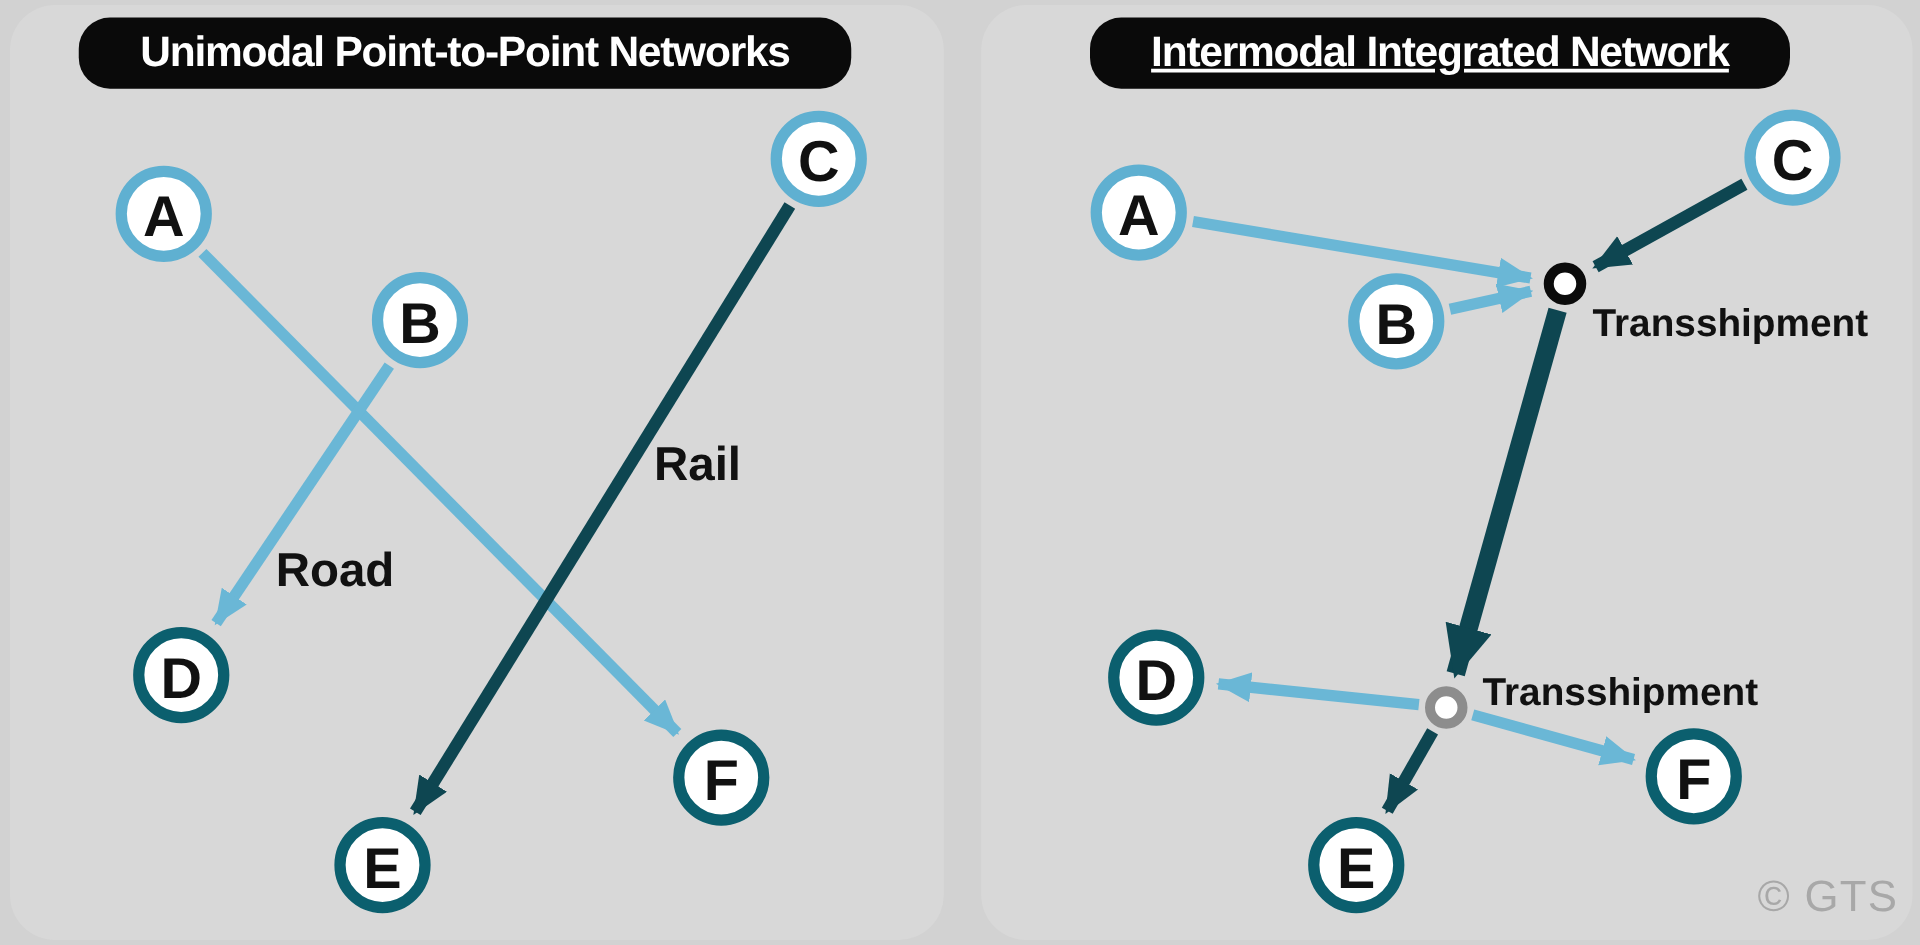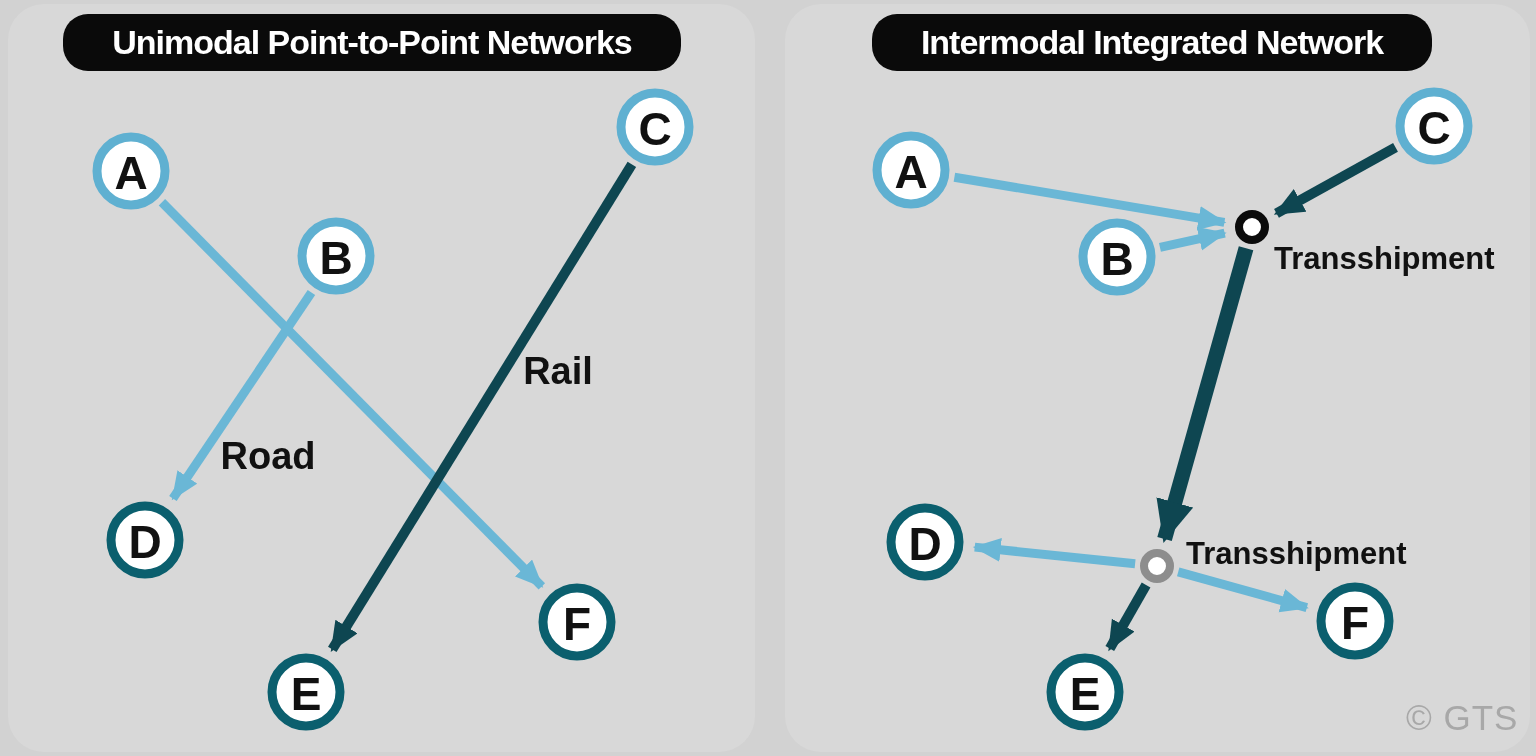--- a/index.html
+++ b/index.html
@@ -15,21 +15,21 @@
   .panel.left{left:8px;width:747px;}
   .panel.right{left:785px;width:745px;}
   .title-pill{
     position:absolute;top:14px;height:57px;
     background:#0a0a0a;border-radius:25px;
     color:#ffffff;font-weight:bold;font-size:34px;letter-spacing:-1px;
     display:flex;align-items:center;justify-content:center;
     z-index:3;white-space:nowrap;
   }
   .title-pill.left{left:63px;width:618px;}
-  .title-pill.right{left:872px;width:560px;}
+  .title-pill.right{left:872px;width:560px;text-decoration:underline;}
   #diagram{position:absolute;left:0;top:0;z-index:2;}
   .watermark{
     position:absolute;left:1406px;top:698px;z-index:3;
     color:#a8a8a8;font-size:35px;font-weight:normal;letter-spacing:1px;
   }
 </style>
 </head>
 <body>
 
 <div class="stage">

